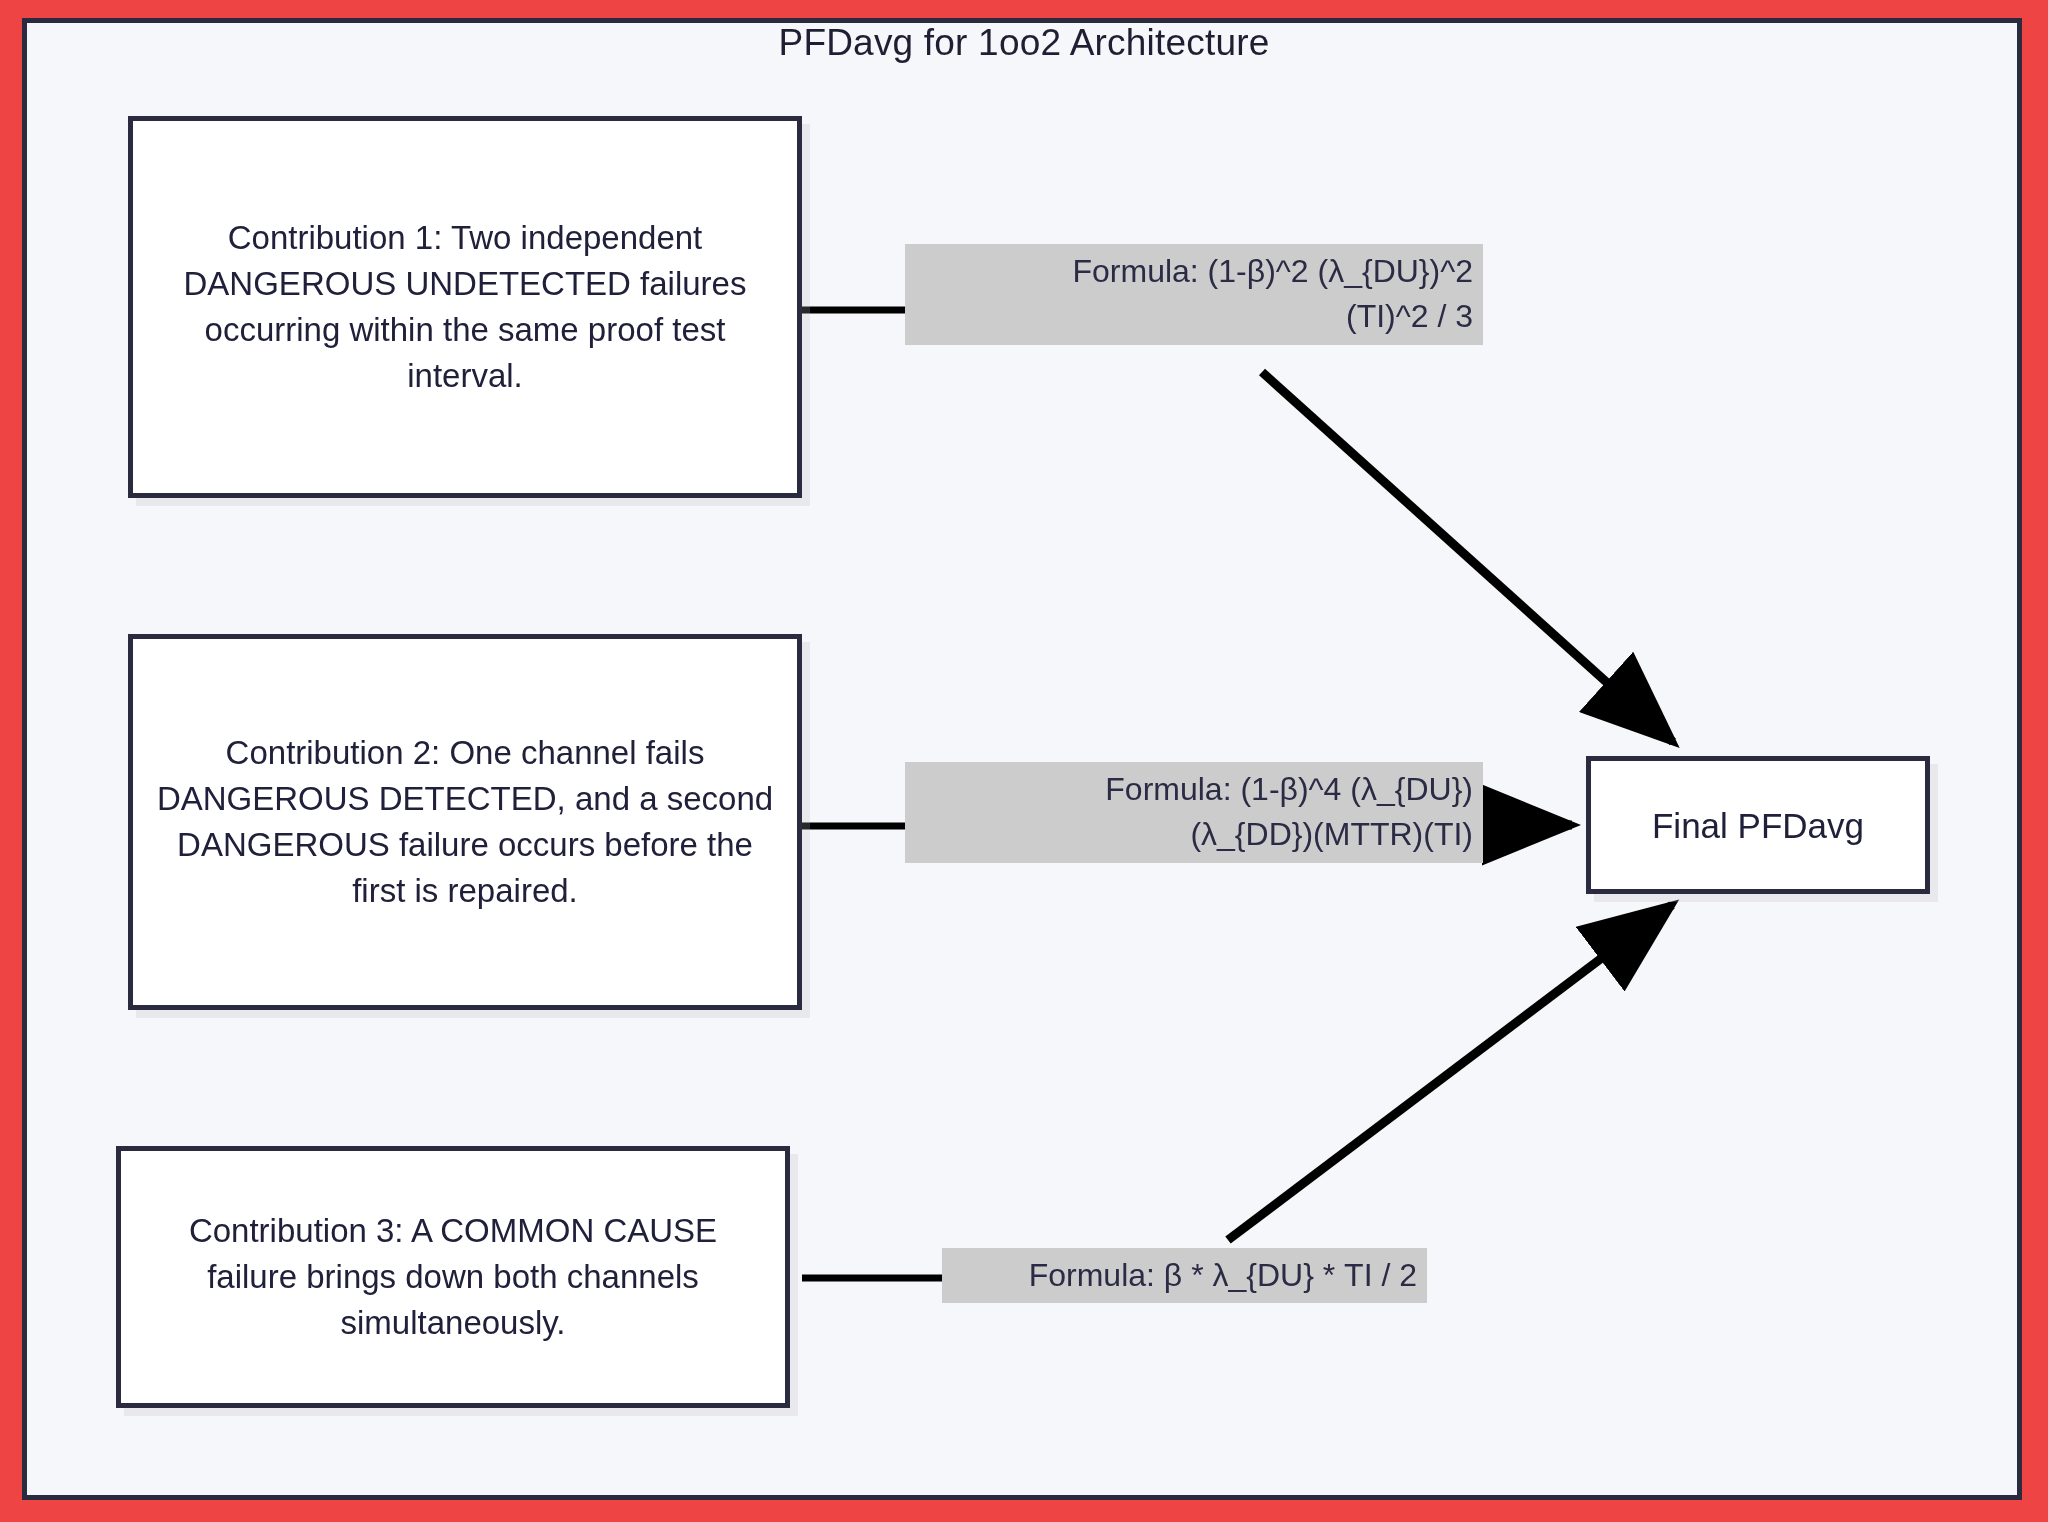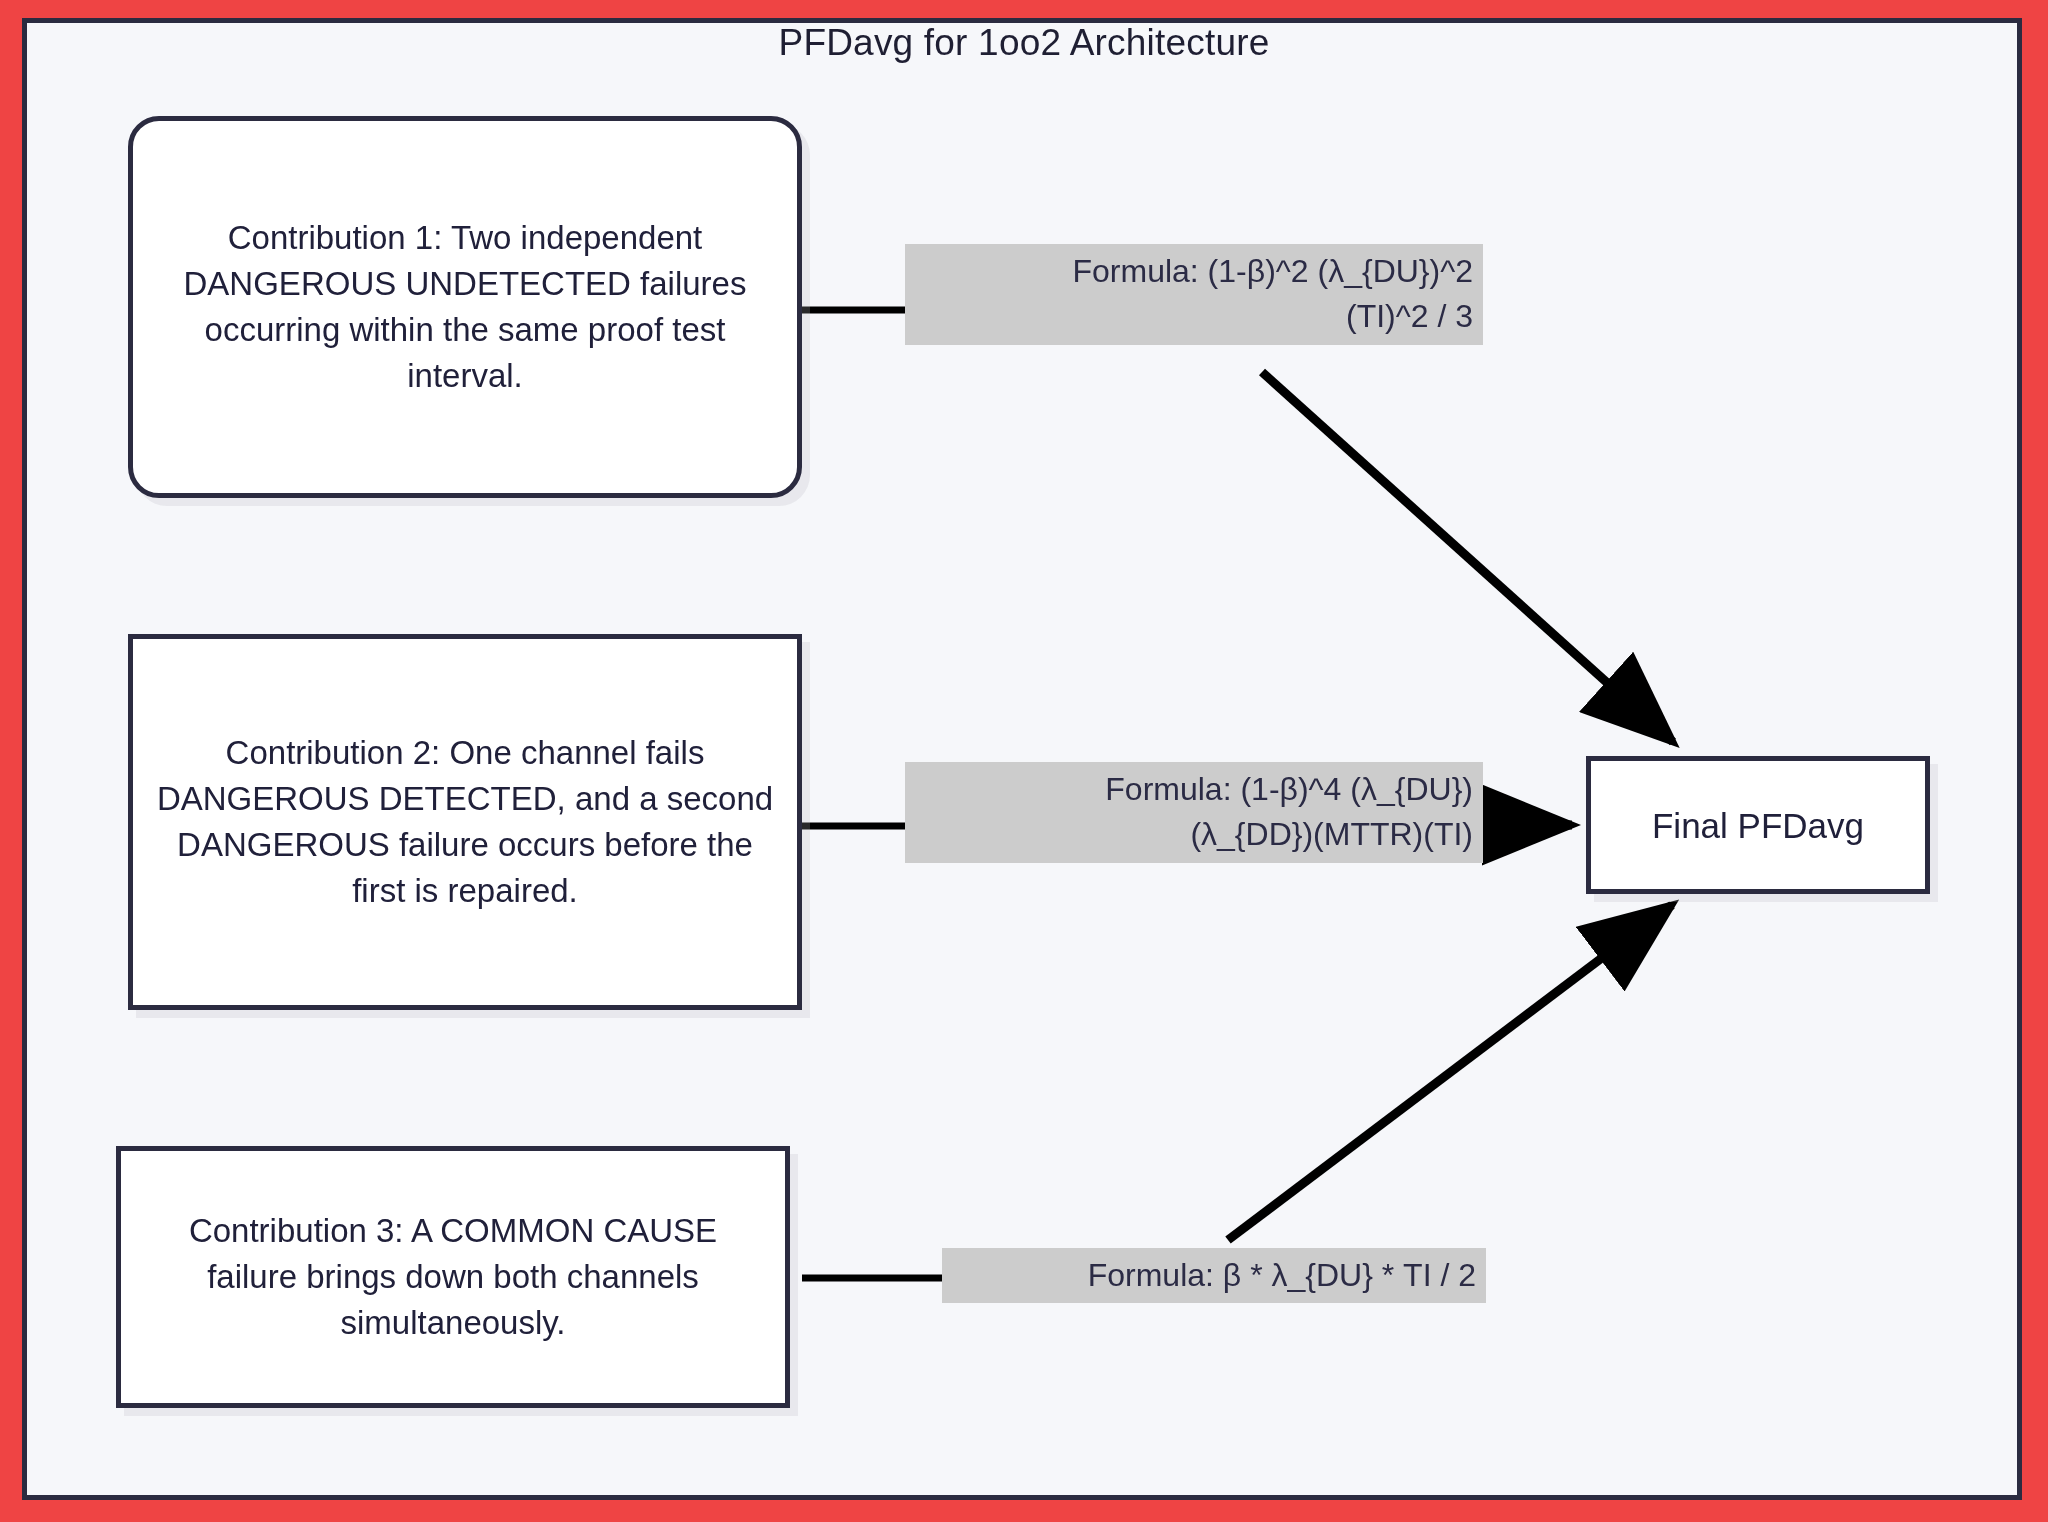--- a/index.html
+++ b/index.html
@@ -61,21 +61,21 @@
     text-align: center;
     color: #20203a;
     box-shadow: 8px 8px 0 0 rgba(180,180,190,0.22);
   }
   .node-text {
     font-size: 33px;
     line-height: 1.40;
     padding: 0 22px;
     color: #20203a;
   }
-  #node-c1 { left: 128px; top: 116px;  width: 674px; height: 382px; border-radius: 31px; }
+  #node-c1 { left: 128px; top: 116px;  width: 674px; height: 382px; }
   #node-c2 { left: 128px; top: 634px;  width: 674px; height: 376px; }
   #node-c3 { left: 116px; top: 1146px; width: 674px; height: 262px; }
   #node-final {
     left: 1586px; top: 756px; width: 344px; height: 138px;
   }
   #node-final .node-text { font-size: 35px; }
 
   
   .edge-label {
     position: absolute;
@@ -83,21 +83,21 @@
     color: #2b2b45;
     font-size: 32px;
     line-height: 1.42;
     text-align: right;
     padding: 5px 10px;
     box-sizing: border-box;
     white-space: pre-line;
   }
   #label-e1 { left: 905px;  top: 244px;  width: 578px; }
   #label-e2 { left: 905px;  top: 762px;  width: 578px; }
-  #label-e3 { left: 942px;  top: 1248px; width: 544px; }
+  #label-e3 { left: 942px;  top: 1248px; width: 485px; }
 </style>
 </head>
 <body>
 
 <div id="canvas">
 
   <div id="frame"></div>
 
   <div id="diagram-title">PFDavg for 1oo2 Architecture</div>
 

